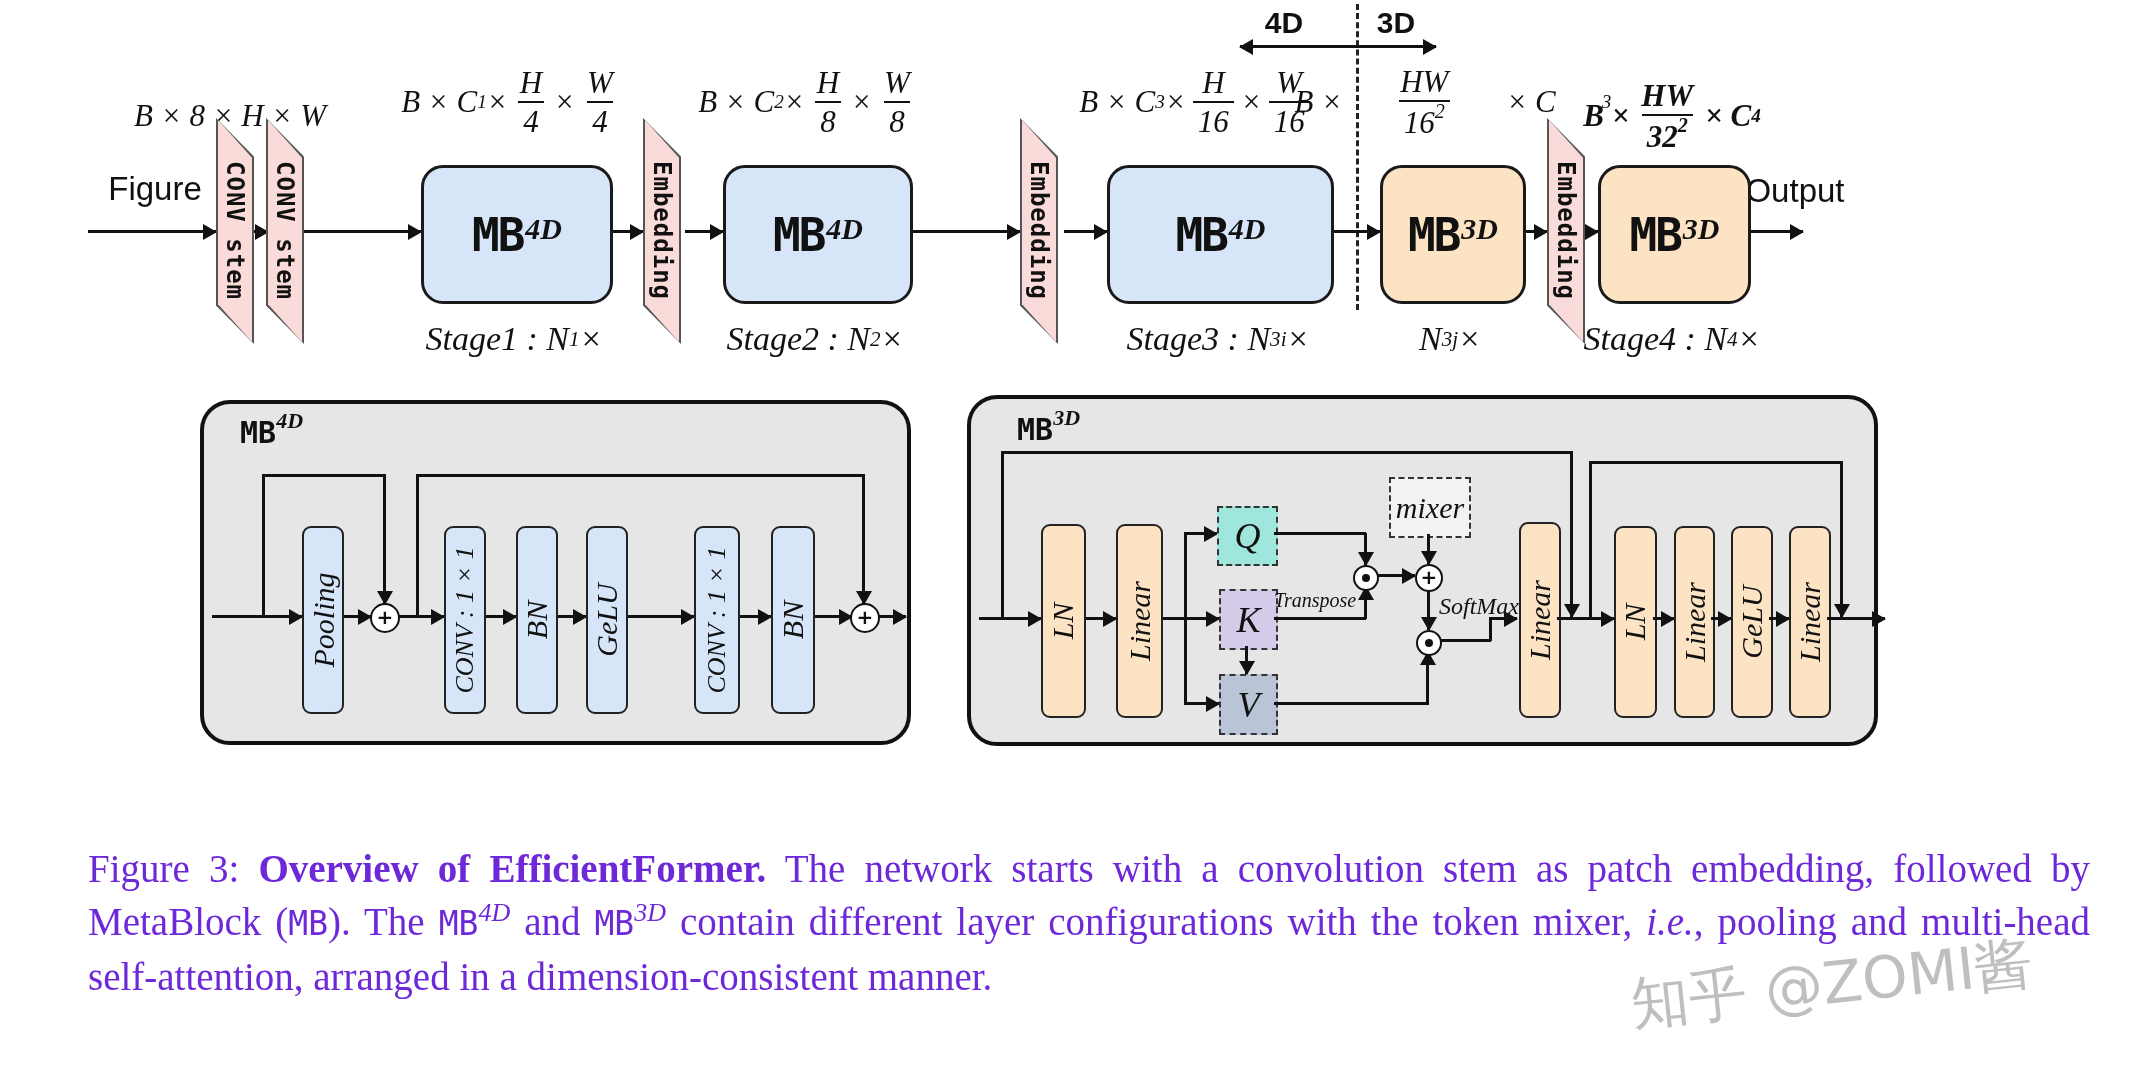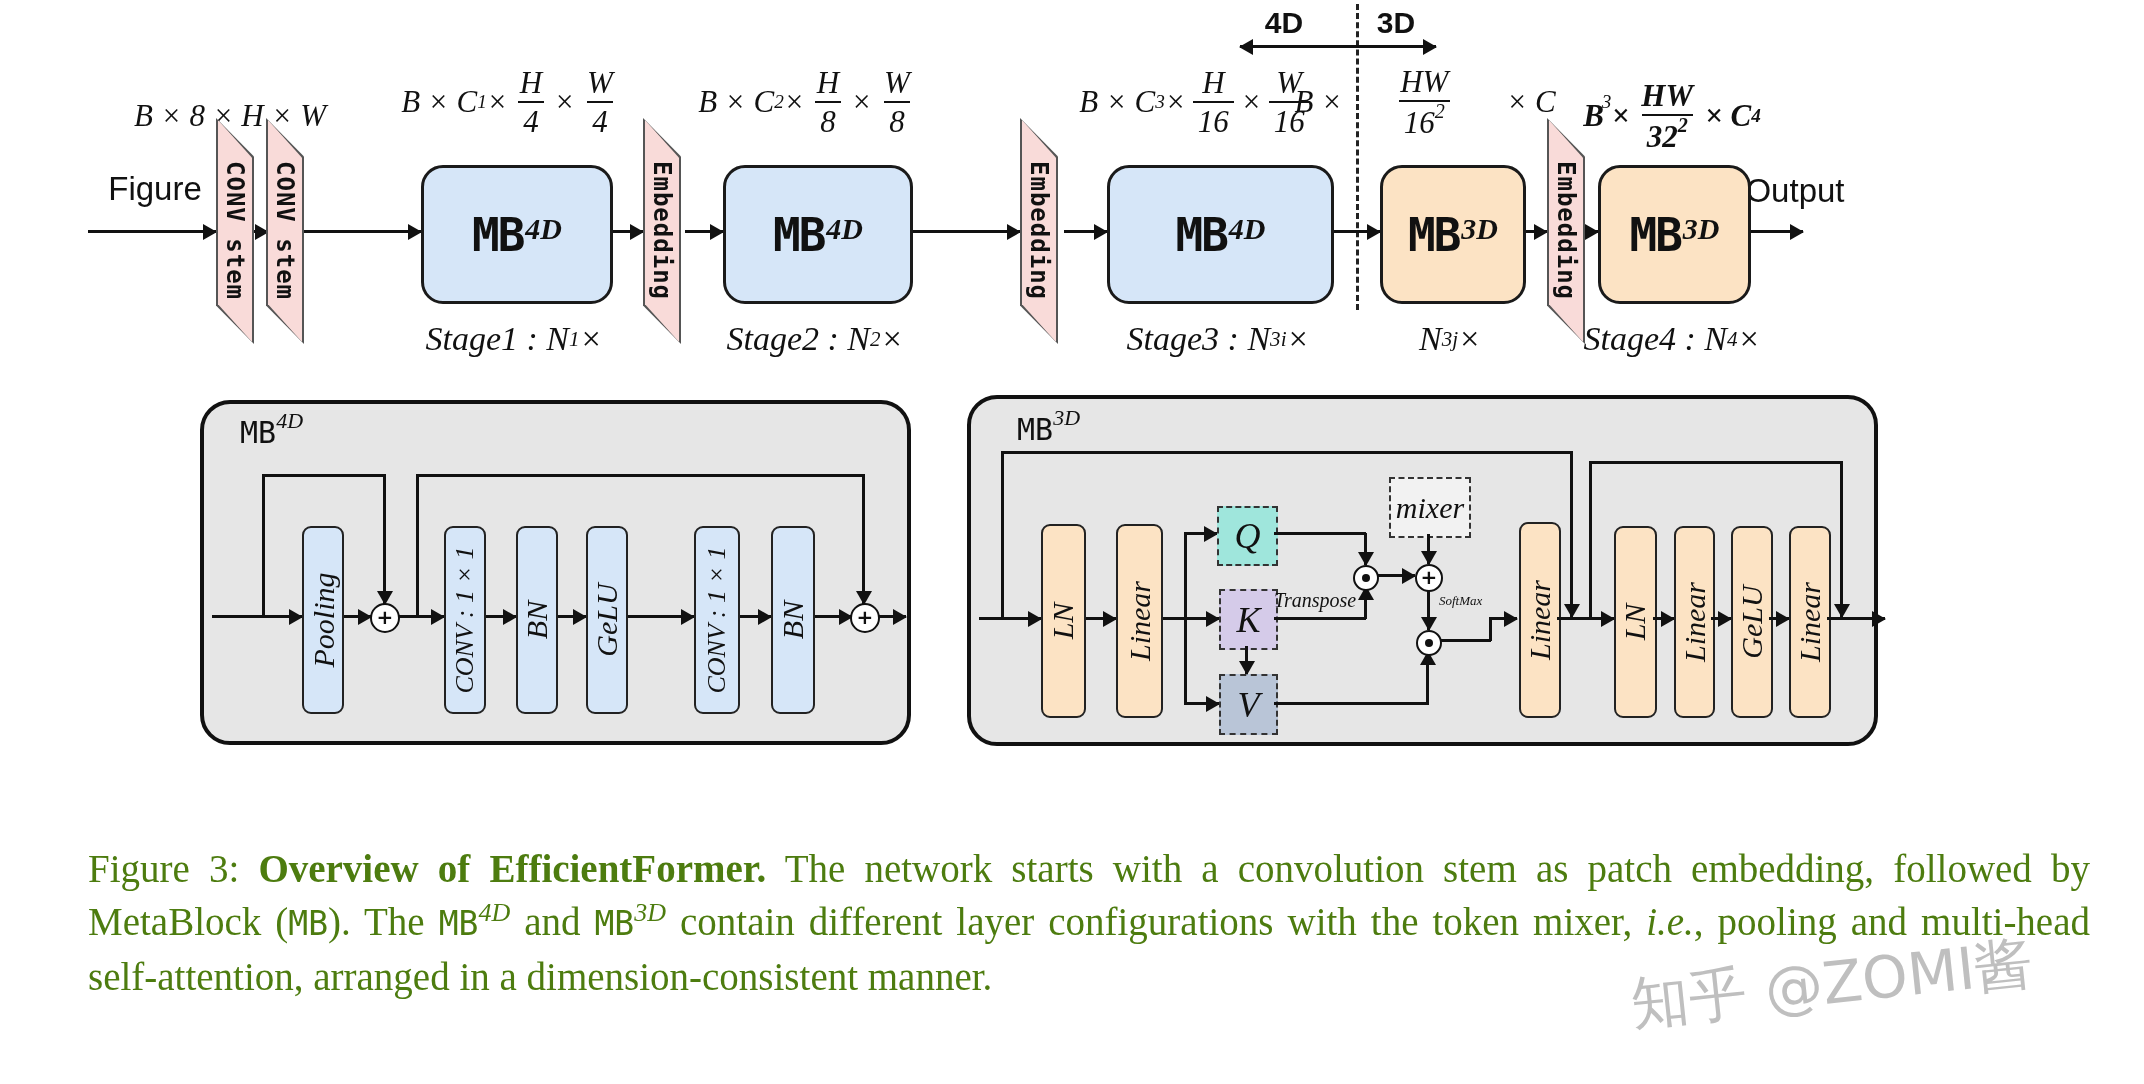--- a/index.html
+++ b/index.html
@@ -33,34 +33,34 @@
   .dimlbl sub,.stage sub{font-size:0.62em;vertical-align:-0.3em;}
   .frac{display:inline-flex;flex-direction:column;align-items:center;margin:0 7px;line-height:1;}
   .frac .num{padding:0 5px 3px;}
   .frac .den{border-top:2.5px solid #111;padding:3px 5px 0;}
   .frac sup{font-size:0.65em;position:relative;top:-4px;}
   .stage{position:absolute;height:46px;display:flex;align-items:center;justify-content:center;
          font-style:italic;font-size:34px;white-space:nowrap;}
   .divlbl{position:absolute;font-family:"Liberation Sans",sans-serif;font-weight:bold;font-size:30px;width:60px;text-align:center;}
   
   .panel{position:absolute;background:#e6e6e6;border:4px solid #111;border-radius:30px;}
-  .ptitle{position:absolute;font-family:"DejaVu Sans Mono",monospace;font-weight:normal;font-size:30px;}
+  .ptitle{position:absolute;font-family:"DejaVu Sans Mono",monospace;font-weight:bold;font-size:30px;}
   .ptitle sup{font-family:"Liberation Serif",serif;font-style:italic;font-size:22px;position:relative;top:-4px;}
   .tblock{position:absolute;border:2px solid #222;border-radius:9px;display:flex;align-items:center;justify-content:center;}
   .tblock span{transform:rotate(-90deg);white-space:nowrap;font-style:italic;font-size:30px;color:#111;}
   .node{position:absolute;background:#fff;border:2.5px solid #111;border-radius:50%;
         display:flex;align-items:center;justify-content:center;z-index:6;}
   .plus{font-family:"DejaVu Sans",sans-serif;font-size:20px;font-weight:bold;line-height:0;position:relative;top:-1px;}
   .dotc{width:8px;height:8px;border-radius:50%;background:#111;}
   .qkv{position:absolute;border:2.5px dashed #333;display:flex;align-items:center;justify-content:center;
        font-style:italic;font-size:36px;}
   .small-math{position:absolute;font-style:italic;font-size:20px;white-space:nowrap;}
   
   #caption{position:absolute;left:88px;top:842px;width:2002px;font-size:39px;line-height:53px;
-           text-align:justify;color:#4d7c0f;}
+           text-align:justify;color:#6d28d9;}
   #caption .cb{font-weight:bold;}
   #caption .cm{font-family:"DejaVu Sans Mono",monospace;font-size:33px;}
   #caption .cs{font-style:italic;font-size:26px;vertical-align:super;line-height:0;}
   #caption .ci{font-style:italic;}
   #watermark{position:absolute;left:1630px;top:940px;width:500px;font-family:"DejaVu Sans",sans-serif;
              font-size:58px;color:#b4b4b4;opacity:.85;transform:rotate(-6deg);z-index:20;pointer-events:none;white-space:nowrap;}
 </style>
 </head>
 <body>
 
@@ -266,21 +266,21 @@
     <div class="hline arr-r" style="left:404px;top:175px;width:40px;"></div>
 
     <div class="qkv" style="left:418px;top:78px;width:78px;height:57px;background:#f2f2f2;font-size:30px;">
         <span>mixer</span>
       </div>
     <div class="vline arr-d" style="left:456px;top:135px;height:30px;"></div>
     <div class="node" style="left:444px;top:165px;width:24px;height:24px;">
         <span class="plus">+</span>
       </div>
     <div class="vline arr-d" style="left:456px;top:189px;height:42px;"></div>
-    <div class="small-math" style="left:468px;top:194px;width:90px;font-size:13px;">SoftMax</div>
+    <div class="small-math" style="left:468px;top:194px;width:90px;font-size:24px;">SoftMax</div>
     <div class="node" style="left:445px;top:231px;width:22px;height:22px;">
         <span class="dotc"></span>
       </div>
 
     <div class="hline" style="left:303px;top:303px;width:155px;"></div>
     <div class="vline arr-u" style="left:455px;top:253px;height:52px;"></div>
 
     <div class="hline" style="left:467px;top:240px;width:53px;"></div>
     <div class="vline" style="left:518px;top:220px;height:22px;"></div>
     <div class="hline arr-r" style="left:518px;top:218px;width:28px;"></div>

